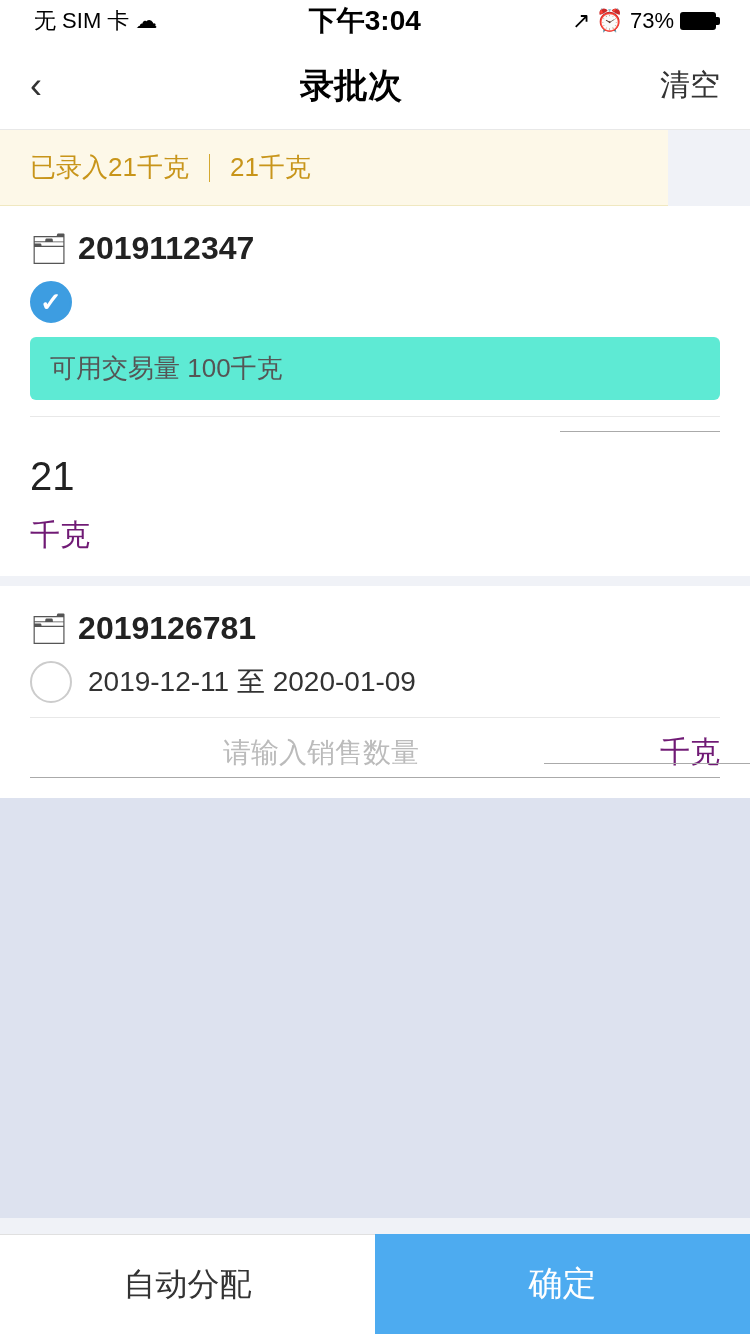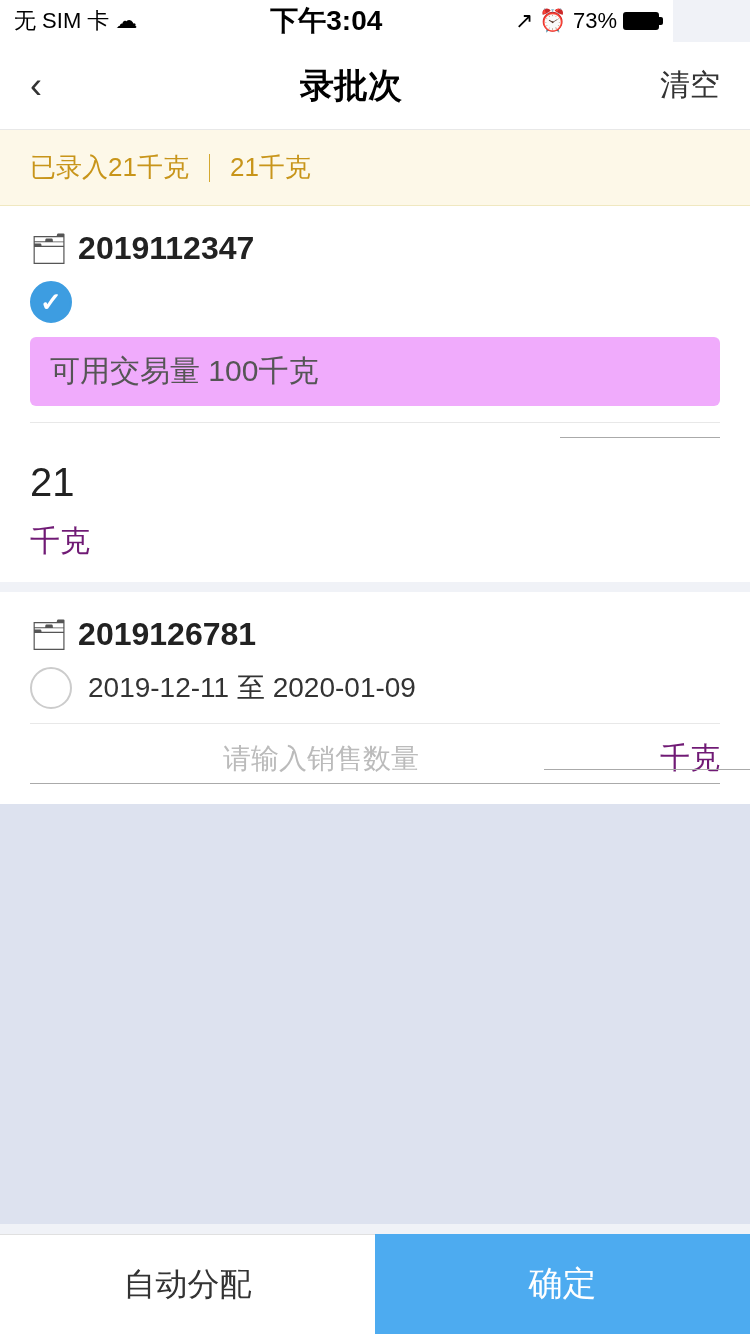--- a/index.html
+++ b/index.html
@@ -8,27 +8,27 @@
       width: 750px;
       min-height: 1334px;
       font-family: -apple-system, "PingFang SC", "Helvetica Neue", sans-serif;
       background: #f0f2f7;
       position: relative;
       overflow-x: hidden;
     }
 
     
     .status-bar {
-      width: 673px;
+      width: 750px;
       height: 42px;
       background: #fff;
       display: flex;
       align-items: center;
       justify-content: space-between;
-      padding: 0 14px;
+      padding: 0 34px;
       font-size: 24px;
       font-weight: 500;
     }
     .status-left {
       display: flex;
       align-items: center;
       gap: 8px;
       font-size: 22px;
       color: #000;
     }
@@ -87,21 +87,21 @@
       color: #000;
     }
     .nav-clear {
       font-size: 30px;
       color: #333;
       cursor: pointer;
     }
 
     
     .info-bar {
-      width: 750px;
+      width: 668px;
       background: #fdf8e8;
       padding: 20px 30px;
       display: flex;
       align-items: center;
       gap: 20px;
       border-bottom: 1px solid #f0e8c0;
     }
     .info-label {
       font-size: 26px;
       color: #c8951a;
@@ -161,24 +161,24 @@
     .radio-check {
       color: #fff;
       font-size: 26px;
       font-weight: bold;
     }
     .batch-date {
       font-size: 28px;
       color: #333;
     }
     .available-qty {
-      background: #f0abfc;
+      background: #5eead4;
       border-radius: 6px;
       padding: 14px 20px;
-      font-size: 30px;
+      font-size: 26px;
       color: #555;
       margin-bottom: 16px;
     }
     .qty-value {
       font-size: 40px;
       font-weight: 500;
       color: #222;
     }
     .qty-unit {
       font-size: 30px;

